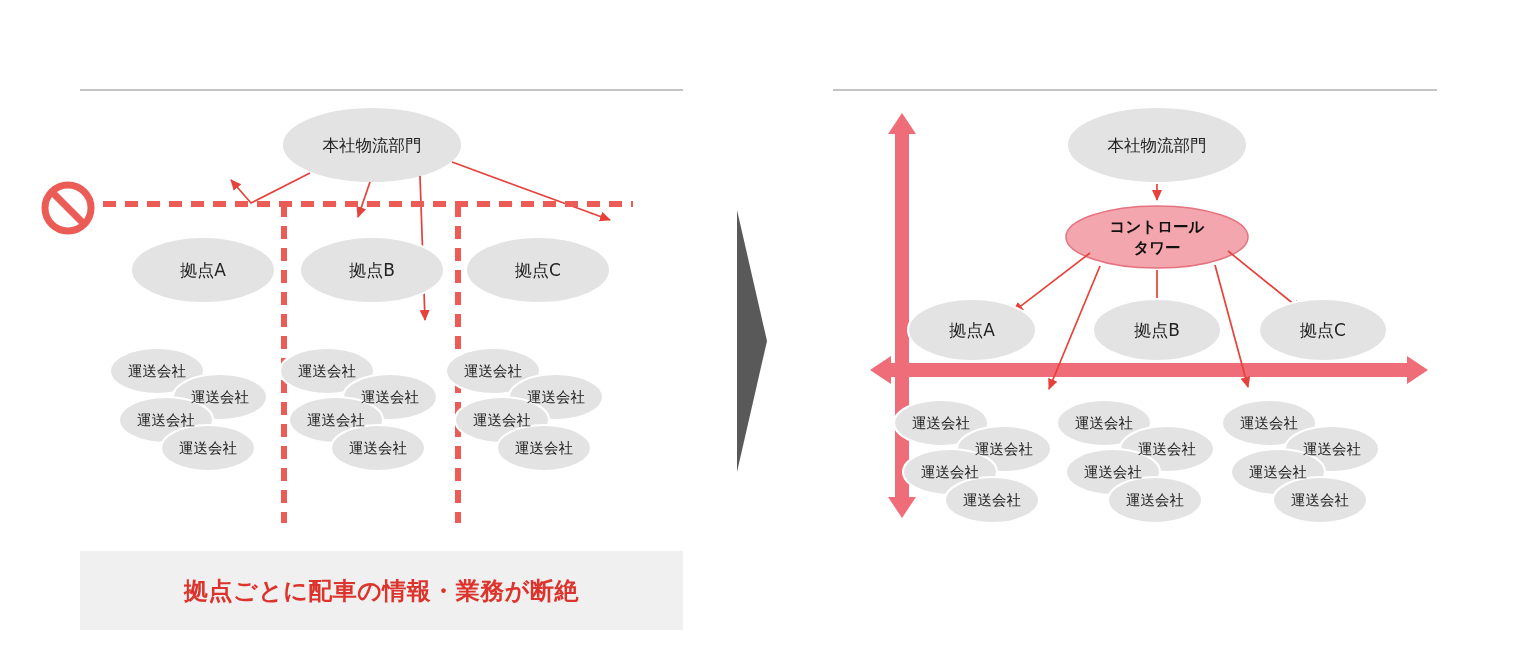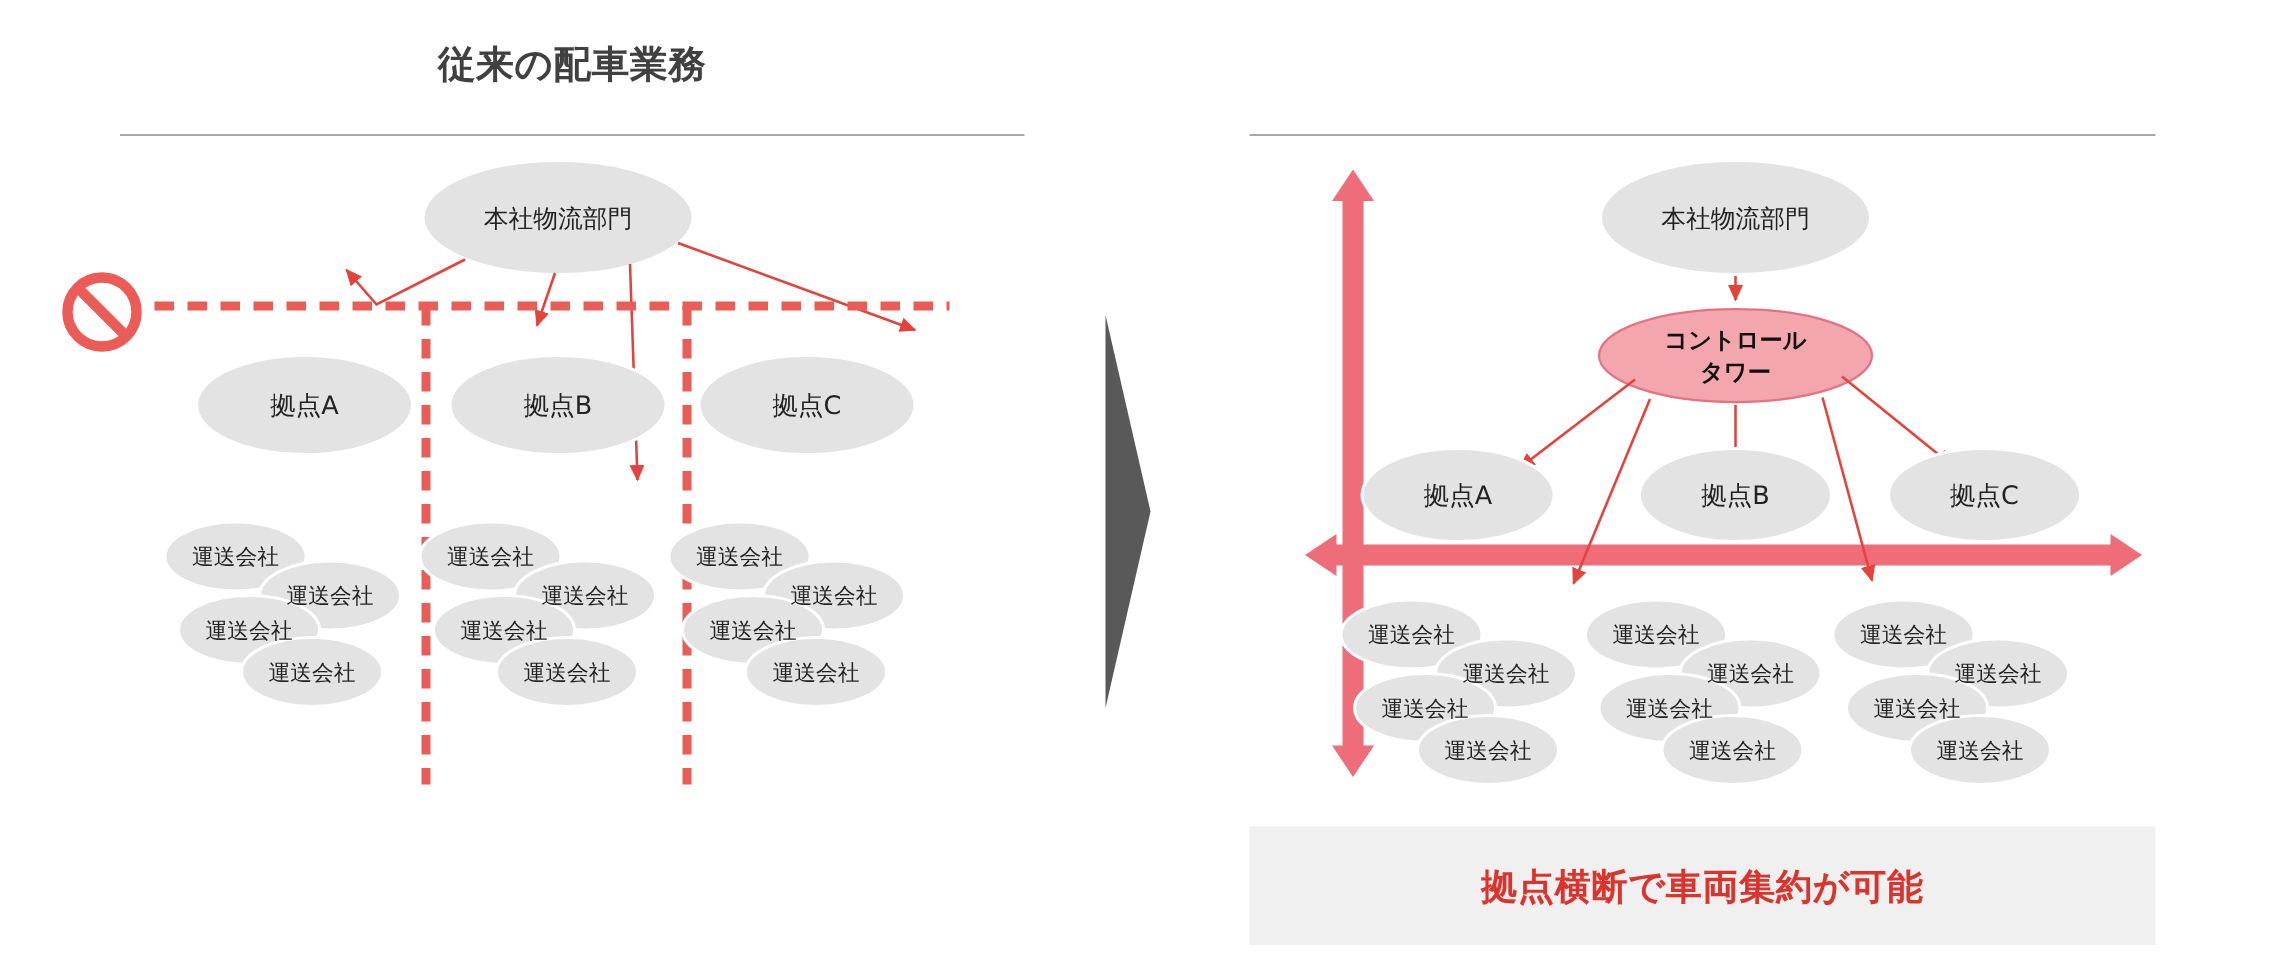--- a/index.html
+++ b/index.html
@@ -33,21 +33,20 @@
   .dashed       { stroke:#ea5c55; stroke-width:6; stroke-dasharray:13 9; fill:none; }
   .thick-shaft  { stroke:#ee6d78; stroke-width:14; fill:none; }
   .thick-head   { fill:#ee6d78; }
   .hr-line      { stroke:#8a8a8a; stroke-width:1; }
 </style>
 </head>
 <body>
 
 <div class="canvas">
 
-  <div class="panel-title left">従来の配車業務</div>
 
   <svg class="stage" width="1518" height="648" viewBox="0 0 1518 648">
     <defs>
       <marker id="ar" markerUnits="userSpaceOnUse" markerWidth="13" markerHeight="11" refX="10" refY="5" orient="auto">
         <path d="M0,0 L11,5 L0,10 z" fill="#e6413a"></path>
       </marker>
     </defs>
 
     <g>
       <line class="hr-line" x1="80" y1="90" x2="683" y2="90"></line>
@@ -176,17 +175,17 @@
         <ellipse class="node" cx="1278" cy="472" rx="47" ry="23"></ellipse>
         <ellipse class="node" cx="1320" cy="500" rx="47" ry="23"></ellipse>
         <text class="t-carrier" x="1269" y="428">運送会社</text>
         <text class="t-carrier" x="1332" y="454">運送会社</text>
         <text class="t-carrier" x="1278" y="477">運送会社</text>
         <text class="t-carrier" x="1320" y="505">運送会社</text>
       </g>
     </g>
   </svg>
 
-  <div class="banner right">
-    <span>拠点横断で車両集約が可能</span>
+  <div class="banner left">
+    <span>拠点ごとに配車の情報・業務が断絶</span>
   </div>
 
 </div>
 
 </body></html>

